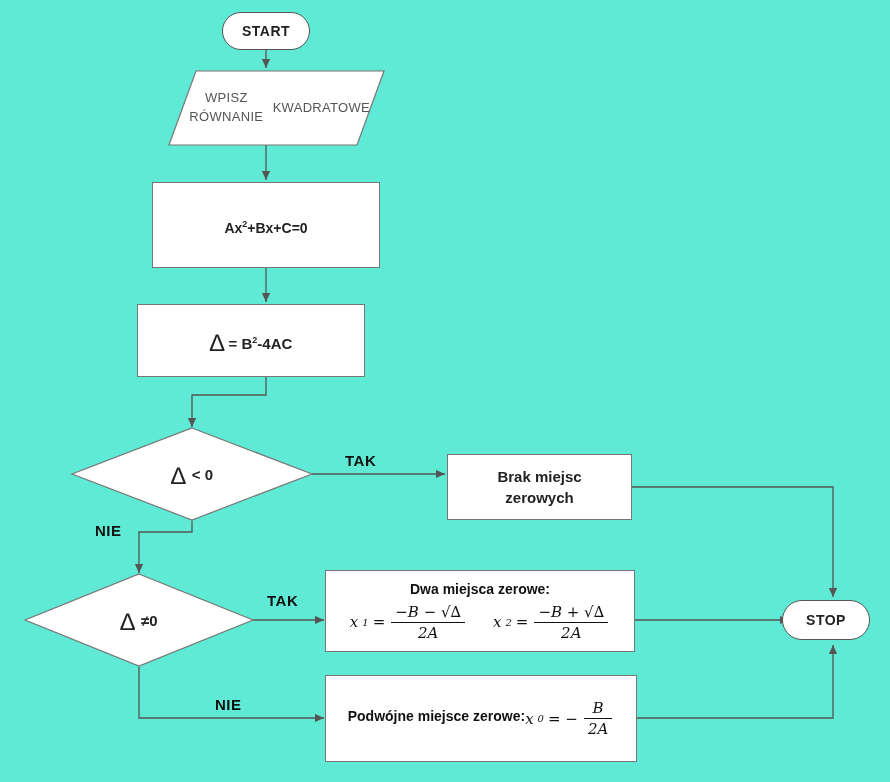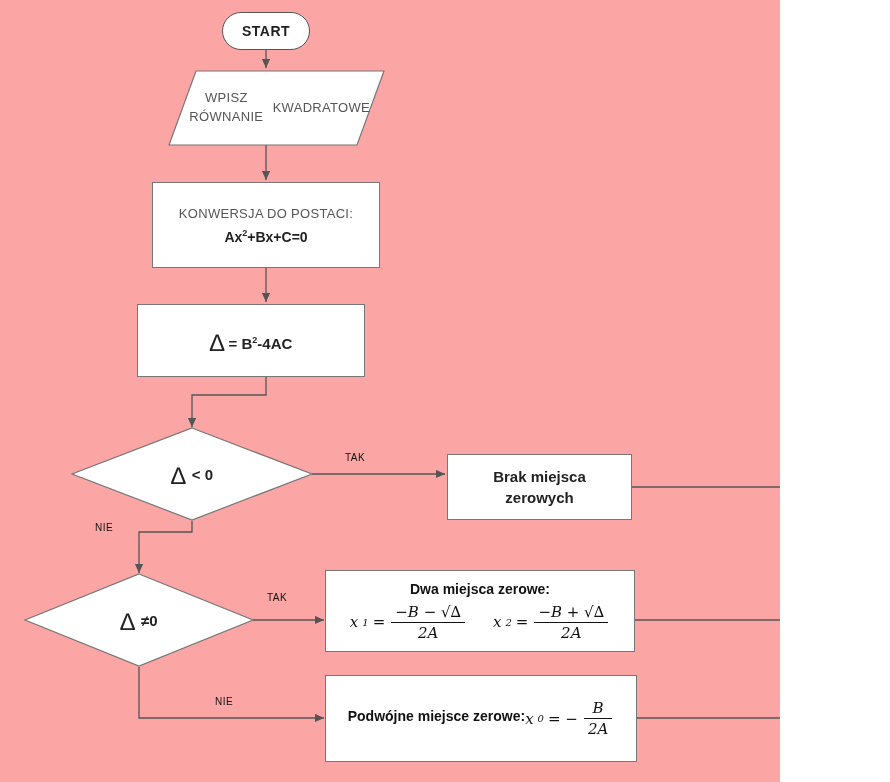--- a/index.html
+++ b/index.html
@@ -6,24 +6,24 @@
     margin: 0;
     padding: 0;
     background: #ffffff;
   }
   body {
     font-family: "Liberation Sans", sans-serif;
     color: #333333;
   }
   #canvas {
     position: relative;
-    width: 780px;
+    width: 890px;
     height: 782px;
     overflow: hidden;
-    background: #fca5a5;
+    background: #5eead4;
   }
   svg.layer {
     position: absolute;
     left: 0;
     top: 0;
     width: 890px;
     height: 782px;
   }
   .node {
     position: absolute;
@@ -64,22 +64,22 @@
     position: absolute;
     display: flex;
     align-items: center;
     justify-content: center;
     font-weight: bold;
     font-size: 15px;
     color: #222;
   }
   .edge-label {
     position: absolute;
-    font-weight: normal;
-    font-size: 10px;
+    font-weight: bold;
+    font-size: 15px;
     color: #111;
     letter-spacing: 0.5px;
     white-space: nowrap;
   }
   .delta {
     font-size: 24px;
     font-weight: normal;
     line-height: 1;
     position: relative;
     top: 2px;
@@ -185,21 +185,20 @@
   <div class="node terminal" style="left:222px; top:12px; width:88px; height:38px;">
     <span>START</span>
   </div>
 
   <div class="node" style="left:180px; top:71px; width:190px; height:74px; flex-direction:row;">
     <div class="rect-text">WPISZ RÓWNANIE</div>
     <div class="rect-text">KWADRATOWE</div>
   </div>
 
   <div class="node rect" style="left:152px; top:182px; width:228px; height:86px; flex-direction:column;">
-    <div class="rect-text">KONWERSJA DO POSTACI:</div>
     <div style="font-weight:bold; font-size:14px; color:#222; margin-top:4px;text-align:center;">
       <span>Ax</span><span class="sup">2</span><span>+Bx+C=0</span>
     </div>
   </div>
 
   <div class="node rect" style="left:137px; top:304px; width:228px; height:73px;">
     <div style="font-weight:bold; font-size:15px; color:#222;">
       <span class="delta">∆</span>
       <span>= B</span><span class="sup">2</span><span>-4AC</span>
     </div>
@@ -214,21 +213,21 @@
     <span class="delta">∆</span>
     <span style="margin-left:6px;">≠0</span>
   </div>
 
   <div class="edge-label" style="left:345px; top:452px;">TAK</div>
   <div class="edge-label" style="left:95px; top:522px;">NIE</div>
   <div class="edge-label" style="left:267px; top:592px;">TAK</div>
   <div class="edge-label" style="left:215px; top:696px;">NIE</div>
 
   <div class="node boldbox" style="left:447px; top:454px; width:185px; height:66px; flex-direction:column;">
-    <div>Brak miejsca</div>
+    <div>Brak miejsc</div>
     <div>zerowych</div>
   </div>
 
   <div class="node rect" style="left:325px; top:570px; width:310px; height:82px; flex-direction:column; padding:24px 6px;">
     <span class="formula-title">Dwa miejsca zerowe:</span>
     <div class="inline-row">
       <span class="eqn math">
         <span>x</span>
           <span class="sub">1</span>
         <span>=</span>

